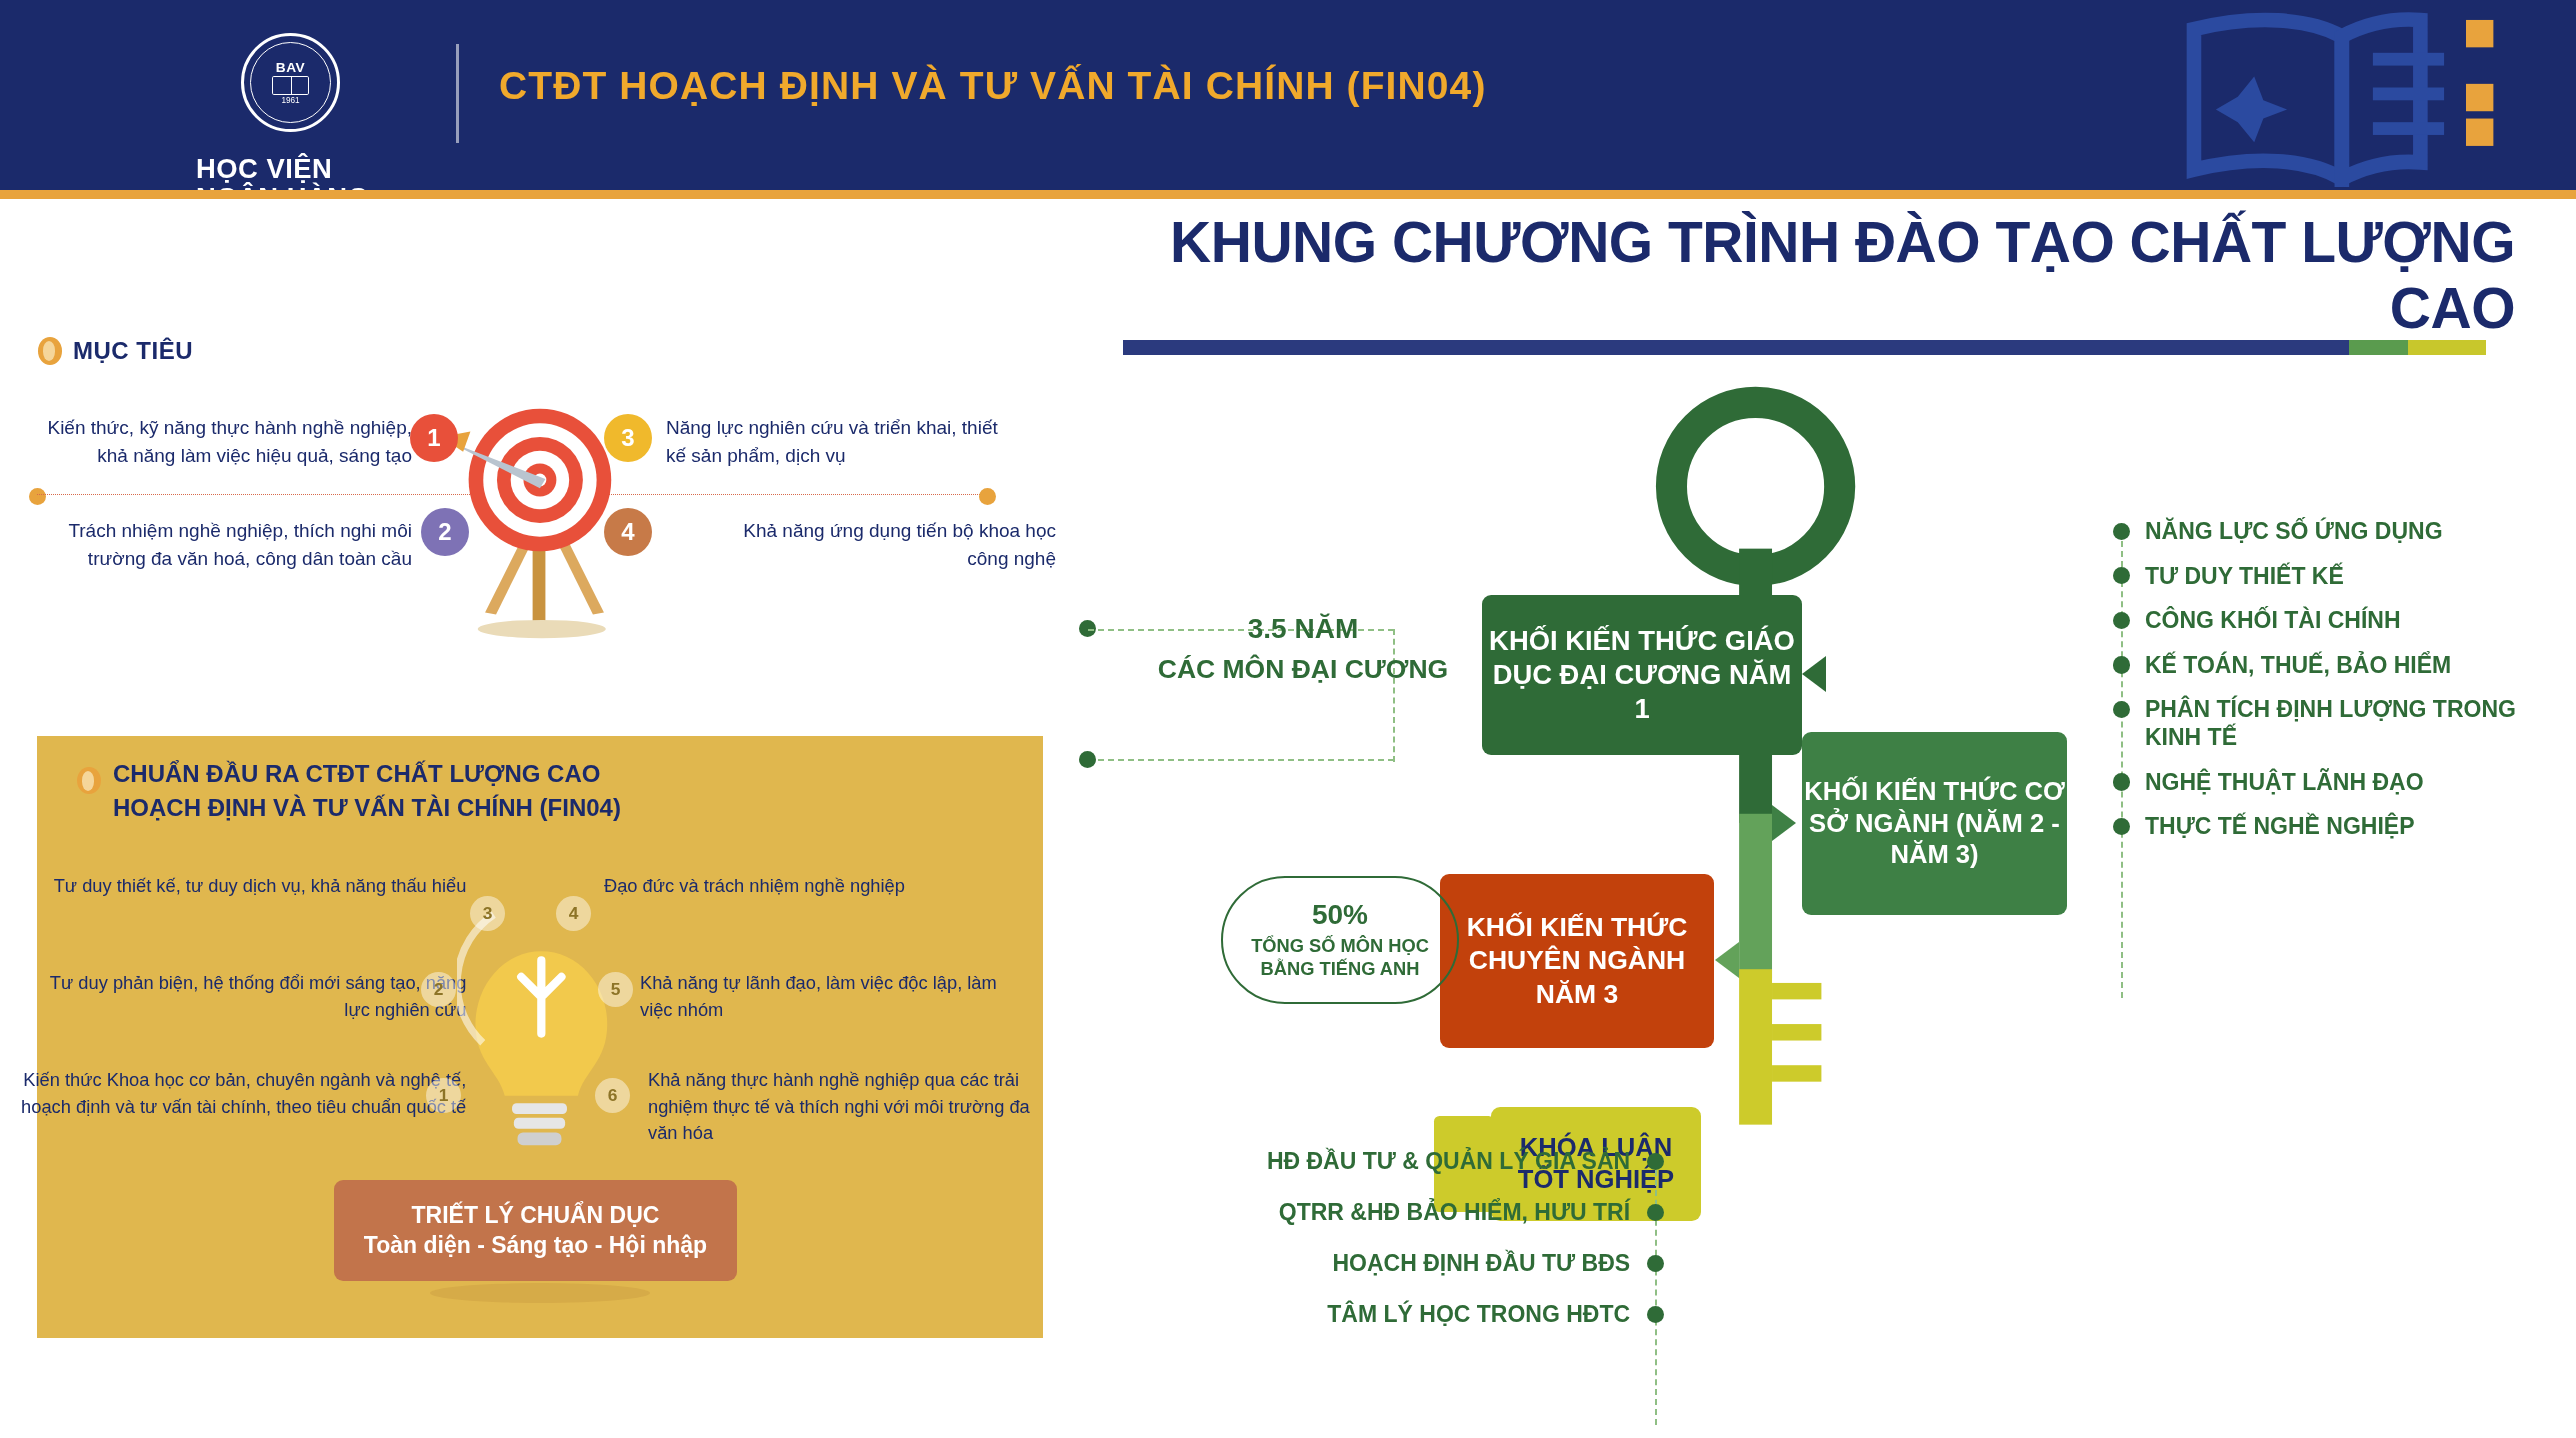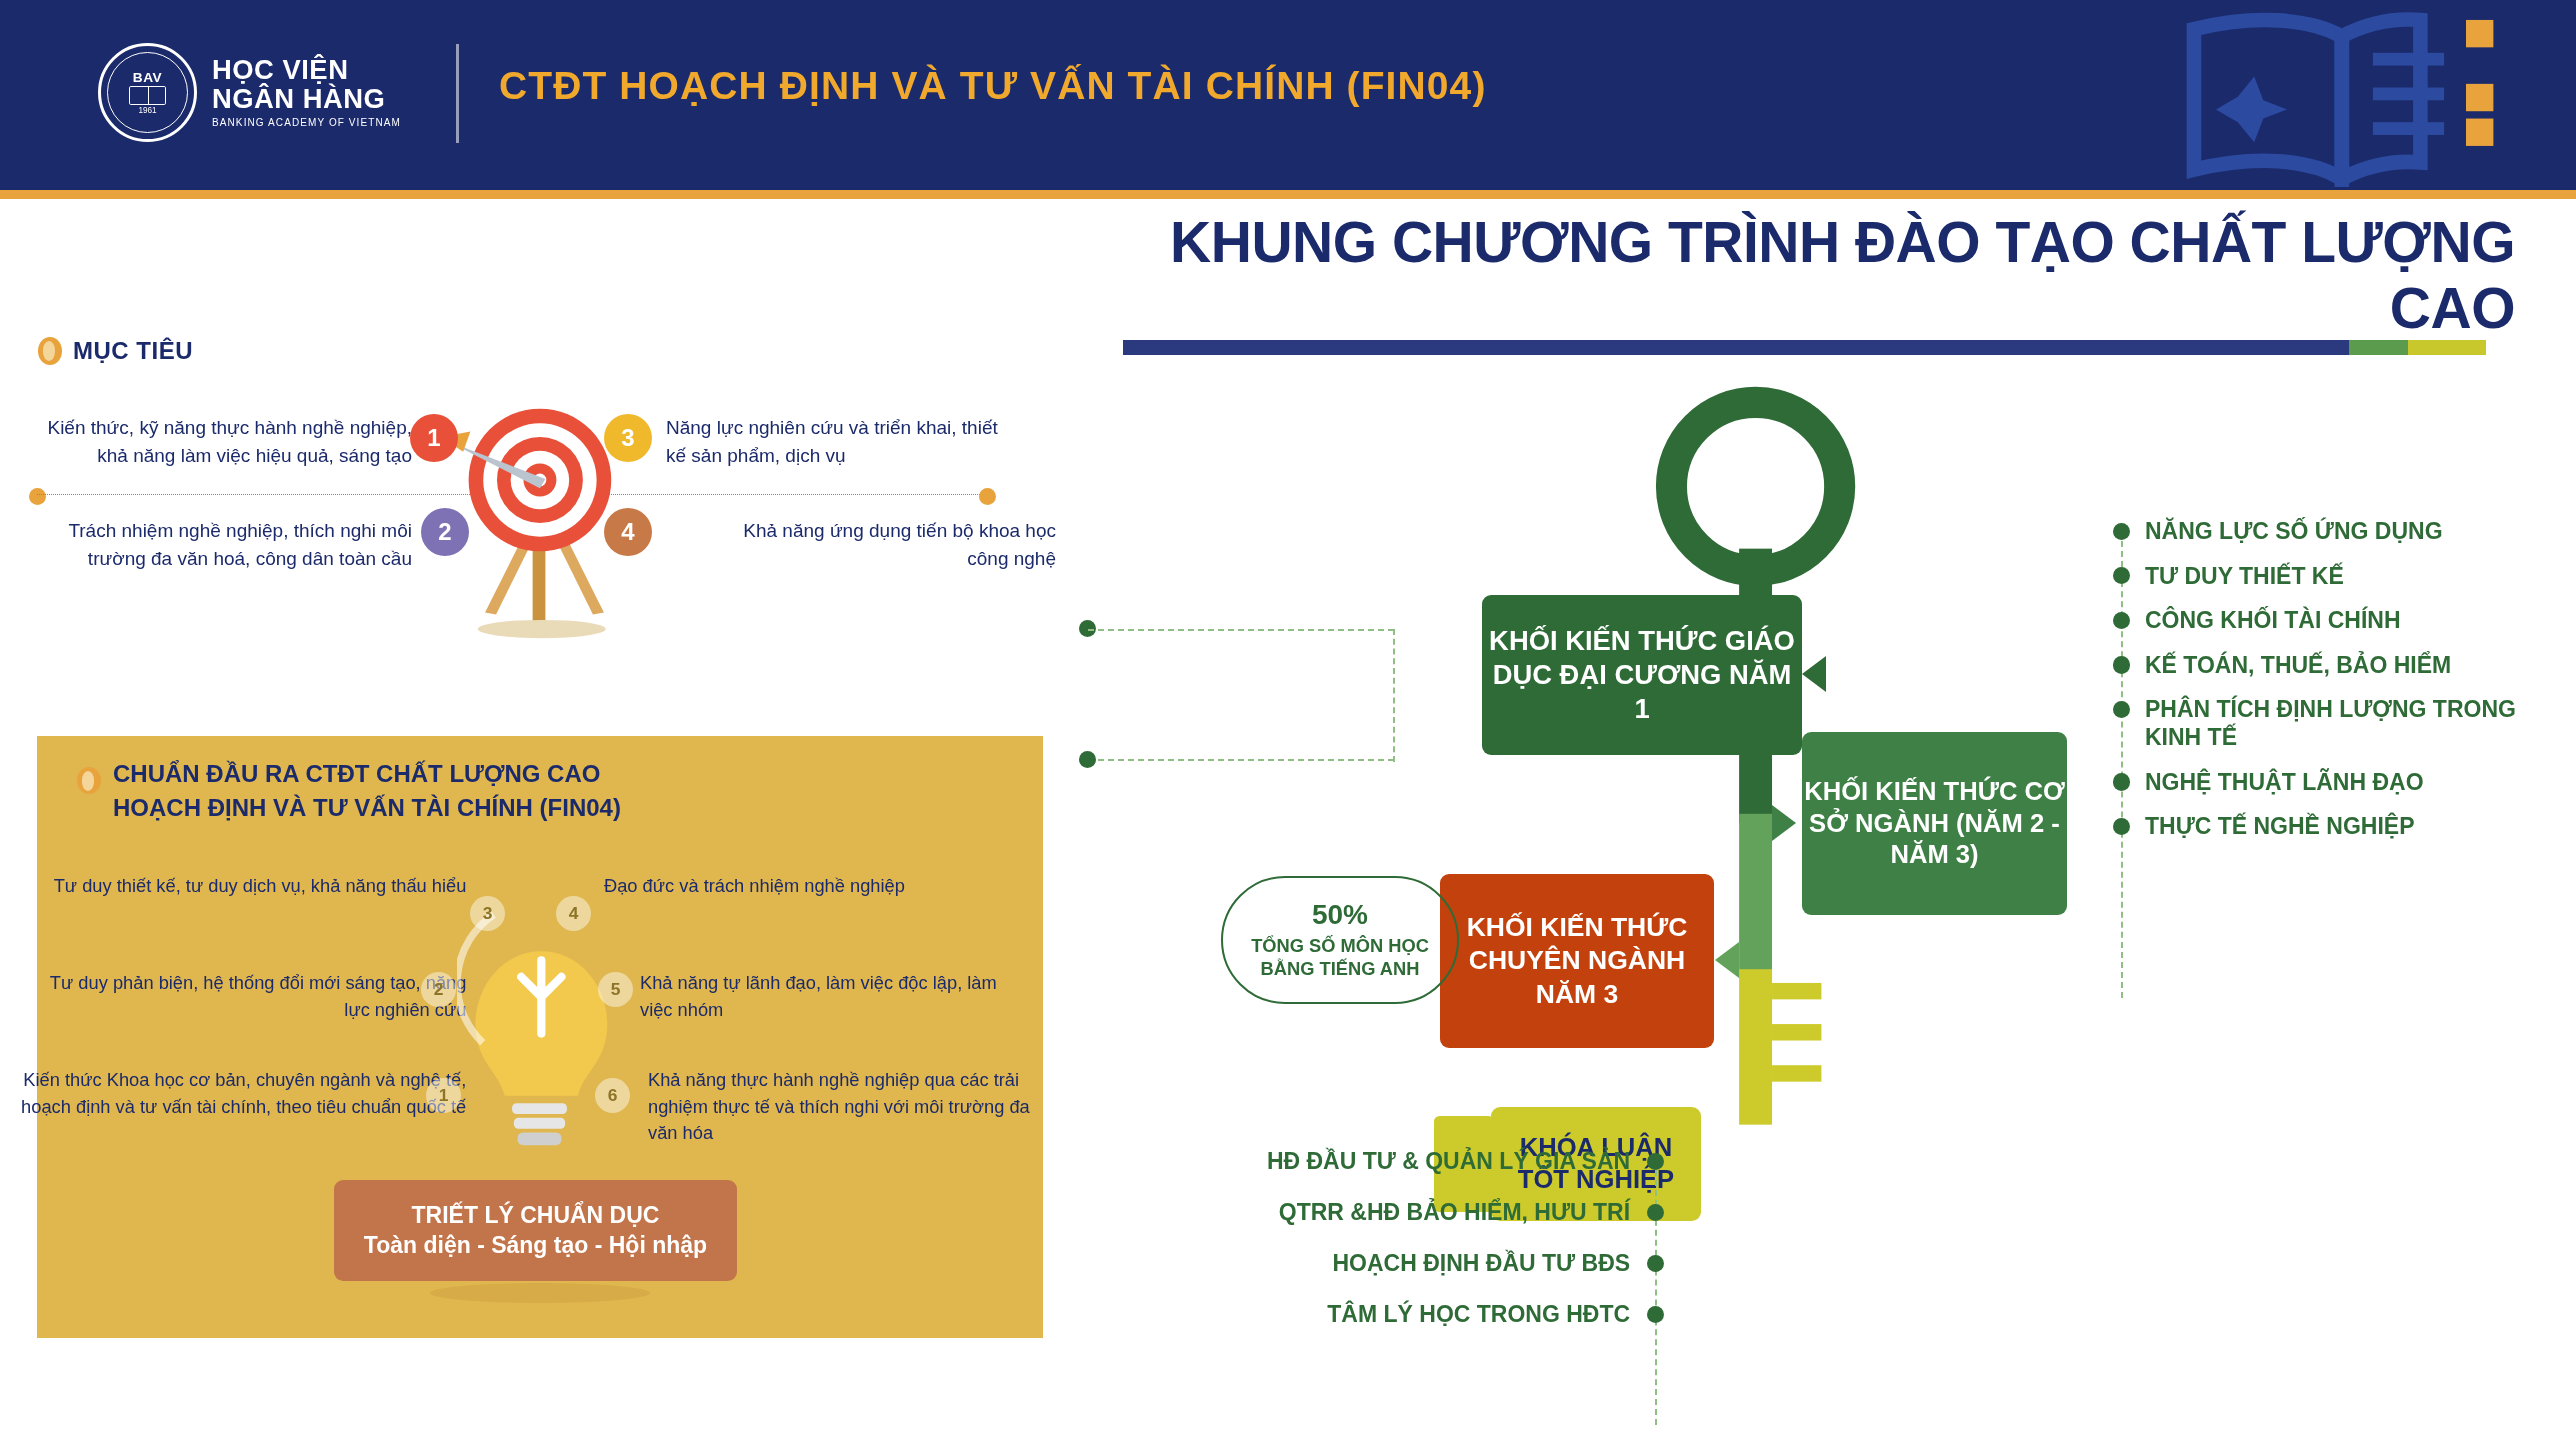--- a/index.html
+++ b/index.html
@@ -14,22 +14,22 @@
   
   .header {
     position: absolute; left: 0; top: 0; width: 2576px; height: 190px;
     background: #1b2a6b;
   }
   .header-accent {
     position: absolute; left: 0; top: 190px; width: 2576px; height: 9.1px;
     background: #e8a33d;
   }
   .logo-wrap {
-    position: absolute; left: 98px; top: 33px; width: 329px; height: 119px;
-    display: flex; align-items: center; gap: 15px;
+    position: absolute; left: 126px; top: 33px; width: 329px; height: 119px;
+    display: flex; align-items: center; gap: 23px; flex-direction: column;
   }
   .logo-seal {
     width: 99px; height: 99px; border-radius: 50%;
     border: 3.7px solid #ffffff; position: relative; flex: none;
     display: flex; align-items: center; justify-content: center;
   }
   .logo-seal .inner {
     width: 81px; height: 81px; border-radius: 50%;
     border: 1.8px solid #ffffff; display: flex; flex-direction: column;
     align-items: center; justify-content: center; gap: 1.8px;
@@ -378,20 +378,24 @@
       <rect x="198" y="700" width="54" height="18" fill="#cdcb2b"></rect>
       <rect x="198" y="745" width="54" height="18" fill="#cdcb2b"></rect>
     </svg>
 
     <div class="gdot" style="left:0px;top:254px;"></div>
     <div class="ldash h" style="left:9.1px;top:263px;width:306px;"></div>
     <div class="ldash v" style="left:314px;top:263px;height:133px;"></div>
     <div class="ldash h" style="left:9.1px;top:393px;width:306px;"></div>
     <div class="gdot" style="left:0px;top:385px;"></div>
 
+    <div class="years">
+      <div class="y1">3.5 NĂM</div>
+      <div class="y2">CÁC MÔN ĐẠI CƯƠNG</div>
+    </div>
 
     <div class="box box-gd">
       <span>KHỐI KIẾN THỨC GIÁO DỤC ĐẠI CƯƠNG NĂM 1</span>
     </div>
     <div class="arrow arrow-l" style="left:723px;top:290px;"></div>
 
     <div class="box box-cs">
       <span>KHỐI KIẾN THỨC CƠ SỞ NGÀNH (NĂM 2 - NĂM 3)</span>
     </div>
     <div class="arrow arrow-r" style="left:693px;top:439px;"></div>

